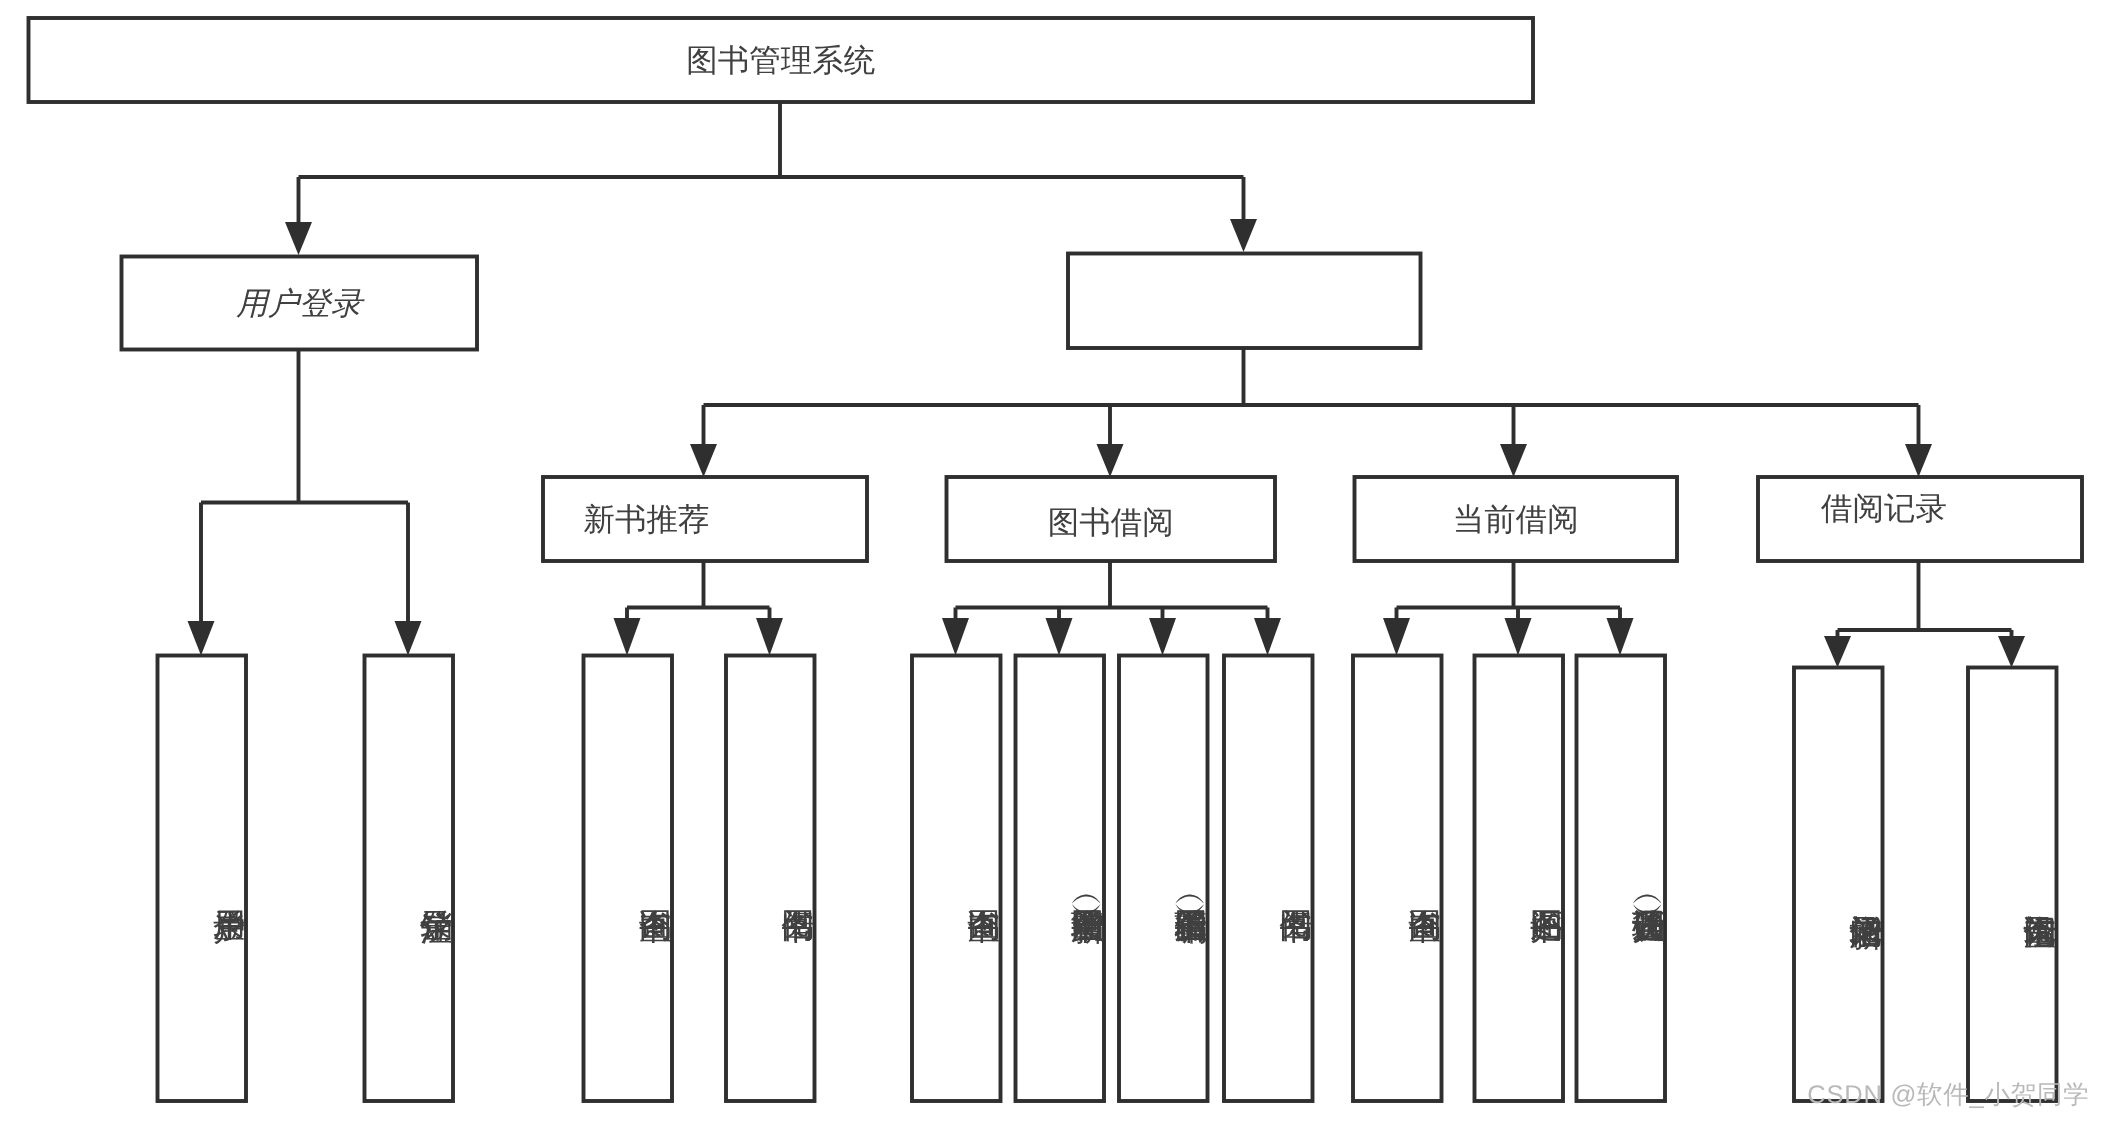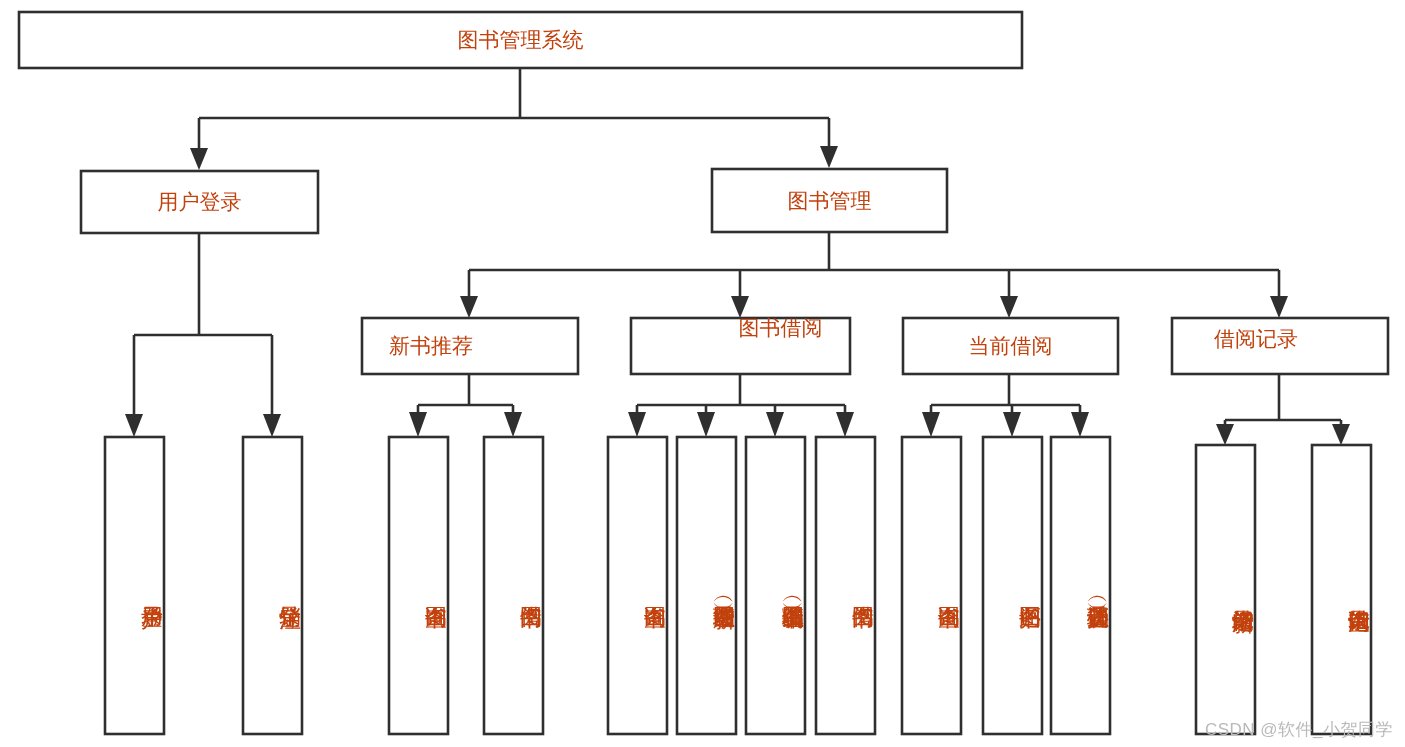--- a/index.html
+++ b/index.html
@@ -36,21 +36,21 @@
     stroke-width: 2.6;
     fill: none;
     stroke-linecap: butt;
   }
   .arrow-head {
     fill: #2f2f2f;
     stroke: none;
   }
   .node-label {
     position: absolute;
-    color: #c2410c;
+    color: #404040;
     font-family: "DejaVu Sans", "Liberation Sans", sans-serif;
     display: flex;
     align-items: center;
     justify-content: center;
     pointer-events: none;
     white-space: nowrap;
   }
   .node-label.horizontal {
     font-size: 21px;
     letter-spacing: 0px;
@@ -180,25 +180,24 @@
     <rect class="node-box" x="902" y="437" width="59" height="297"></rect>
     <rect class="node-box" x="983" y="437" width="59" height="297"></rect>
     <rect class="node-box" x="1051" y="437" width="59" height="297"></rect>
 
     <rect class="node-box" x="1196" y="445" width="59" height="289"></rect>
     <rect class="node-box" x="1312" y="445" width="59" height="289"></rect>
   </svg>
 
   <div class="node-label horizontal" style="left:19px; top:12px; width:1003px; height:56px;">图书管理系统</div>
 
-  <div class="node-label horizontal" style="left:81px; top:171px; width:237px; height:62px;">用户登录</div>
-  <div class="node-label horizontal" style="left:712px; top:169px; width:235px; height:63px;">图书管理</div>
+  <div class="node-label horizontal" style="left:81px; top:171px; width:237px; height:62px;font-style:italic;">用户登录</div>
 
   <div class="node-label horizontal" style="left:342px; top:318px; width:178px; height:56px;font-family:Liberation Mono, monospace;">新书推荐</div>
-  <div class="node-label horizontal" style="left:631px; top:300px; width:219px; height:56px;padding-left:40px;">图书借阅</div>
+  <div class="node-label horizontal" style="left:631px; top:320px; width:219px; height:56px;">图书借阅</div>
   <div class="node-label horizontal" style="left:903px; top:318px; width:215px; height:56px;text-align:right;">当前借阅</div>
   <div class="node-label horizontal" style="left:1148px; top:318px; width:216px; height:41px;">借阅记录</div>
 
   <div class="node-label vertical" style="left:105px; top:437px; width:59px; height:297px;">用户登录</div>
   <div class="node-label vertical" style="left:243px; top:437px; width:59px; height:297px;">注销登录</div>
 
   <div class="node-label vertical" style="left:389px; top:437px; width:59px; height:297px;">查询图书</div>
   <div class="node-label vertical" style="left:484px; top:437px; width:59px; height:297px;">借阅图书</div>
 
   <div class="node-label vertical" style="left:608px; top:437px; width:59px; height:297px;">查询图书</div>

